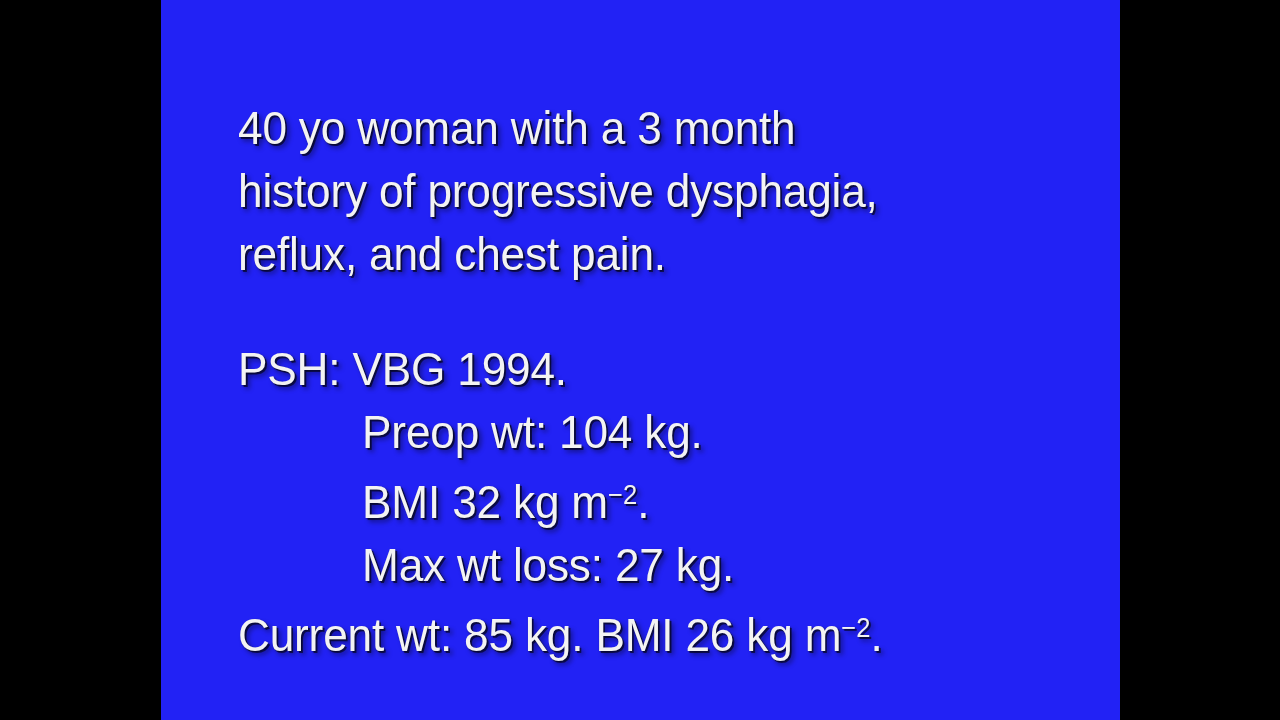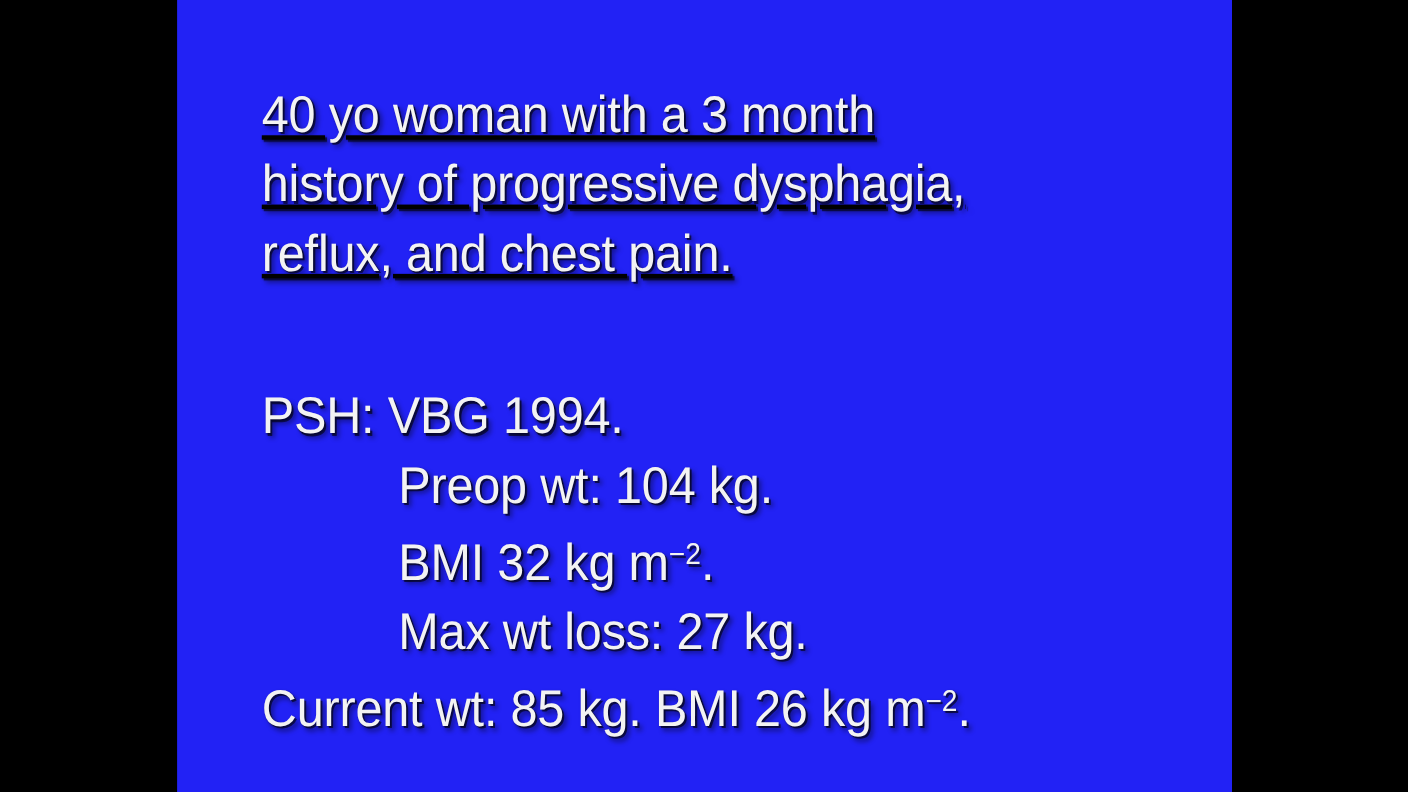--- a/index.html
+++ b/index.html
@@ -48,22 +48,22 @@
     width: 959px;
     padding: 0;
   }
 
   .text-block {
     position: absolute;
     left: 77px;           
     width: 900px;
   }
 
-  #paragraph-history { top: 72px; text-decoration: underline; }
-  #paragraph-psh     { top: 346px; }
+  #paragraph-history { top: 96px; }
+  #paragraph-psh     { top: 337px; }
 
   .slide-line {
     color: #f3f3f3;
     font-family: "Liberation Sans", "DejaVu Sans", sans-serif;
     font-size: 47px;
     font-weight: 400;
     line-height: 63px;
     letter-spacing: -0.2px;
     white-space: pre;
     text-shadow:

